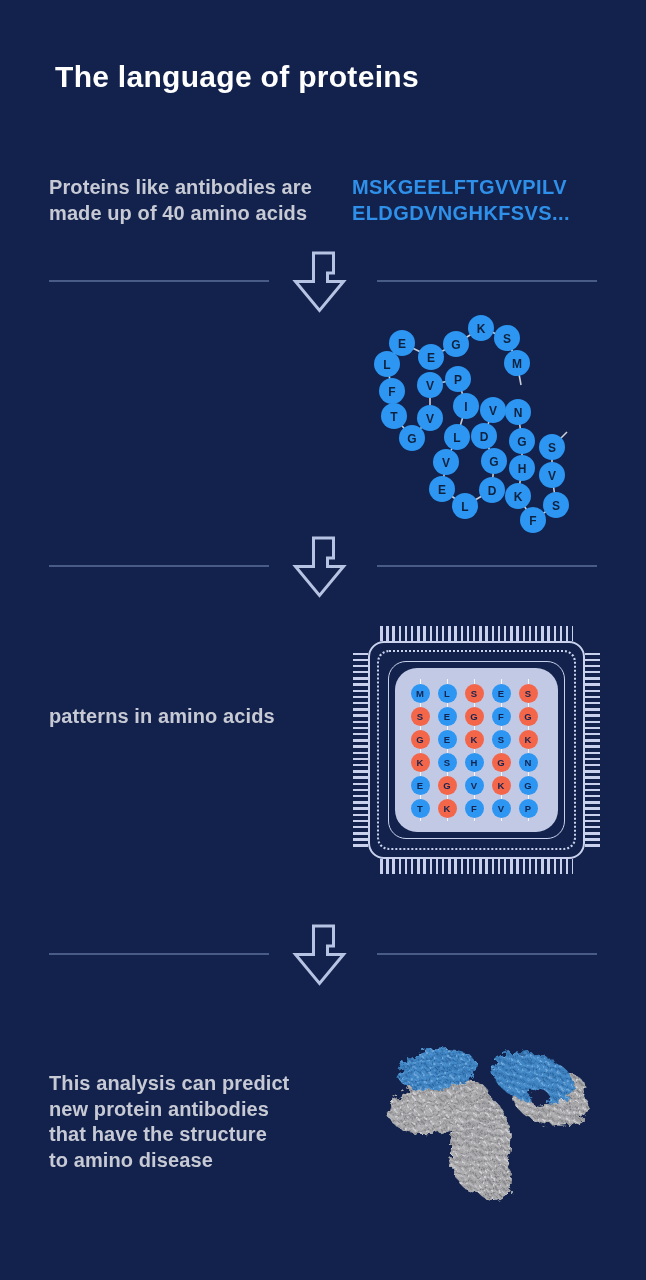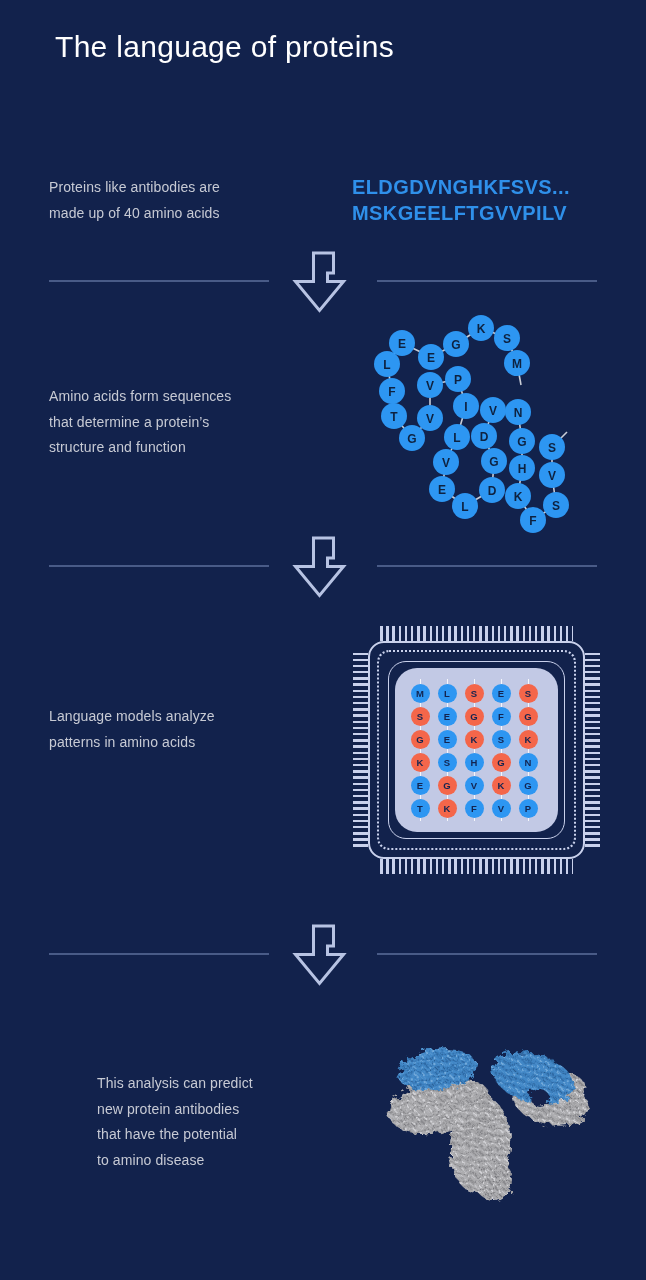--- a/index.html
+++ b/index.html
@@ -5,35 +5,36 @@
   html,body{margin:0;padding:0;}
   body{
     width:646px;height:1280px;
     background:var(--background,#12224C);
     font-family:"Liberation Sans",sans-serif;
     overflow:hidden;position:relative;
   }
   .stage{position:absolute;inset:0;width:646px;height:1280px;}
 
   .page-title{
-    position:absolute;left:55px;top:30px;
-    font-size:30px;font-weight:400;letter-spacing:.3px;
+    position:absolute;left:55px;top:60px;
+    font-size:30px;font-weight:700;letter-spacing:.3px;
     color:var(--title-text,#fff);margin:0;
   }
 
   .step-text{
     position:absolute;
-    font-size:14px;line-height:25.5px;
+    font-size:20px;line-height:25.5px;
     color:var(--body-text,#C7CAD4);
     letter-spacing:.1px;
+    font-weight:bold;
   }
   #step1-text{left:49px;top:175px;}
   #step2-text{left:49px;top:384px;}
   #step3-text{left:49px;top:704px;}
-  #step4-text{left:49px;top:1071px;margin-left:48px;}
+  #step4-text{left:49px;top:1071px;}
 
   .sequence-text{
     position:absolute;left:352px;top:174px;
     font-size:20px;font-weight:700;line-height:26px;
     letter-spacing:.4px;
     color:var(--sequence-text,#2F90EA);
   }
 
   .divider{position:absolute;left:0;width:646px;height:64px;}
   #divider-1{top:250px;} #divider-2{top:535px;} #divider-3{top:923px;}
@@ -76,35 +77,30 @@
 
 <div class="stage">
 
   <h1 class="page-title">The language of proteins</h1>
 
   <div class="step-text" id="step1-text">
     <div>Proteins like antibodies are</div>
     <div>made up of 40 amino acids</div>
   </div>
   <div class="sequence-text">
+    <div>MSKGEELFTGVVPILV</div>
     <div>ELDGDVNGHKFSVS...</div>
-    <div>MSKGEELFTGVVPILV</div>
   </div>
 
   <svg class="divider" id="divider-1">
     <line x1="49" y1="31" x2="269" y2="31"></line>
     <line x1="377" y1="31" x2="597" y2="31"></line>
     <path d="M313.5,3 H333.5 V23 H327.5 V31.5 H343.5 L319.5,60.5 L295.5,31.5 H313.5 Z"></path>
   </svg>
 
-  <div class="step-text" id="step2-text">
-    <div>Amino acids form sequences</div>
-    <div>that determine a protein’s</div>
-    <div>structure and function</div>
-  </div>
   <svg id="chain-svg" width="225" height="240">
       <path d="M157,58 L147,33 L121,23 L96,39 L71,52 L42,38 L27,59 L32,86 L34,111 L52,133 L70,113 L70,80 L98,74 L106,101 L97,132 L86,157 L82,184 L105,201 L132,185 L134,156 L124,131 L133,105 L158,107 L162,136 L162,163 L158,191 L173,215 L196,200 L192,170 L192,142" class="link"></path>
       <line x1="157" y1="58" x2="161" y2="80" class="link"></line>
       <line x1="192" y1="142" x2="207" y2="127" class="link"></line>
       <circle cx="157" cy="58" r="13" class="node"></circle>
       <text x="157" y="62.5">M</text>
       <circle cx="147" cy="33" r="13" class="node"></circle>
       <text x="147" y="37.5">S</text>
       <circle cx="121" cy="23" r="13" class="node"></circle>
       <text x="121" y="27.5">K</text>
@@ -164,21 +160,20 @@
       <text x="192" y="146.5">S</text>
     </svg>
 
   <svg class="divider" id="divider-2">
     <line x1="49" y1="31" x2="269" y2="31"></line>
     <line x1="377" y1="31" x2="597" y2="31"></line>
     <path d="M313.5,3 H333.5 V23 H327.5 V31.5 H343.5 L319.5,60.5 L295.5,31.5 H313.5 Z"></path>
   </svg>
 
   <div class="step-text" id="step3-text">
-    <div>Language models analyze</div>
     <div>patterns in amino acids</div>
   </div>
 
   <div class="chip">
     <div class="pins pins-top"></div>
     <div class="pins pins-bottom"></div>
     <div class="pins pins-left"></div>
     <div class="pins pins-right"></div>
     <div class="chip-outer"></div>
     <div class="chip-dots"></div>
@@ -224,21 +219,21 @@
 
   <svg class="divider" id="divider-3">
     <line x1="49" y1="31" x2="269" y2="31"></line>
     <line x1="377" y1="31" x2="597" y2="31"></line>
     <path d="M313.5,3 H333.5 V23 H327.5 V31.5 H343.5 L319.5,60.5 L295.5,31.5 H313.5 Z"></path>
   </svg>
 
   <div class="step-text" id="step4-text">
     <div>This analysis can predict</div>
     <div>new protein antibodies</div>
-    <div>that have the potential</div>
+    <div>that have the structure</div>
     <div>to amino disease</div>
   </div>
 
   <svg class="antibody" width="215" height="205" viewBox="0 0 215 205">
     <defs>
       <filter id="rough" x="-25%" y="-25%" width="150%" height="150%">
         <feTurbulence type="fractalNoise" baseFrequency="0.14" numOctaves="3" seed="7" result="n"></feTurbulence>
         <feDisplacementMap in="SourceGraphic" in2="n" scale="12"></feDisplacementMap>
       </filter>
       <pattern id="grainG" width="7" height="7" patternUnits="userSpaceOnUse">

